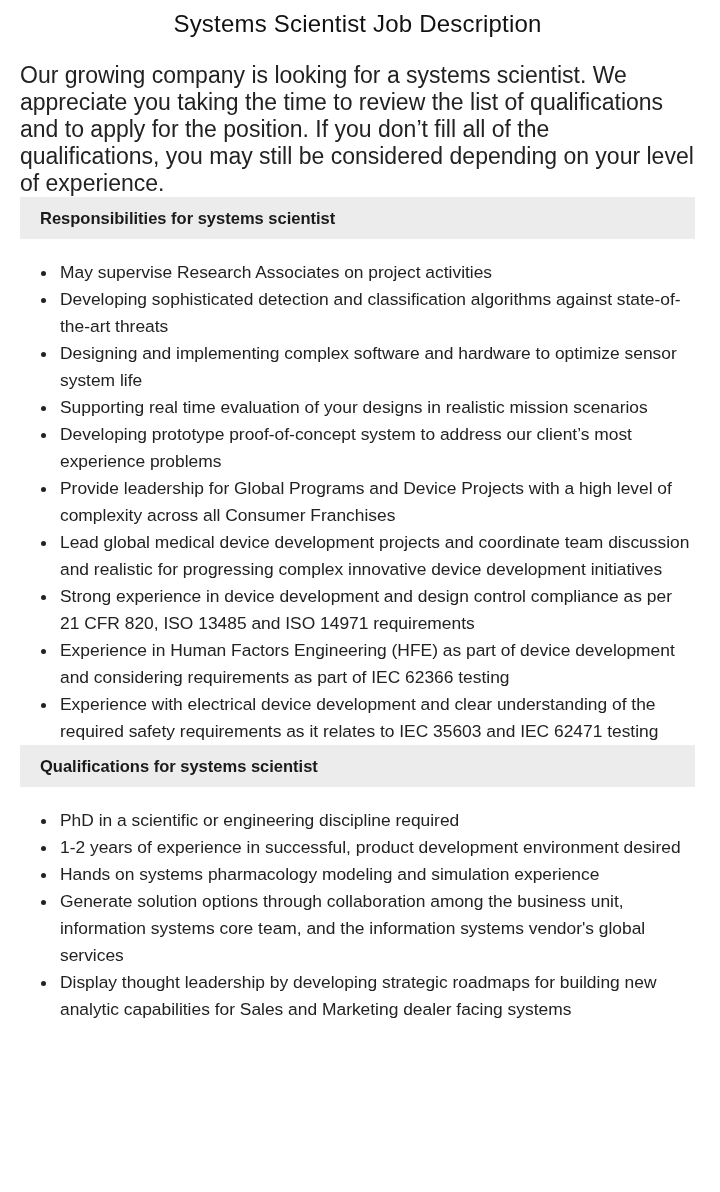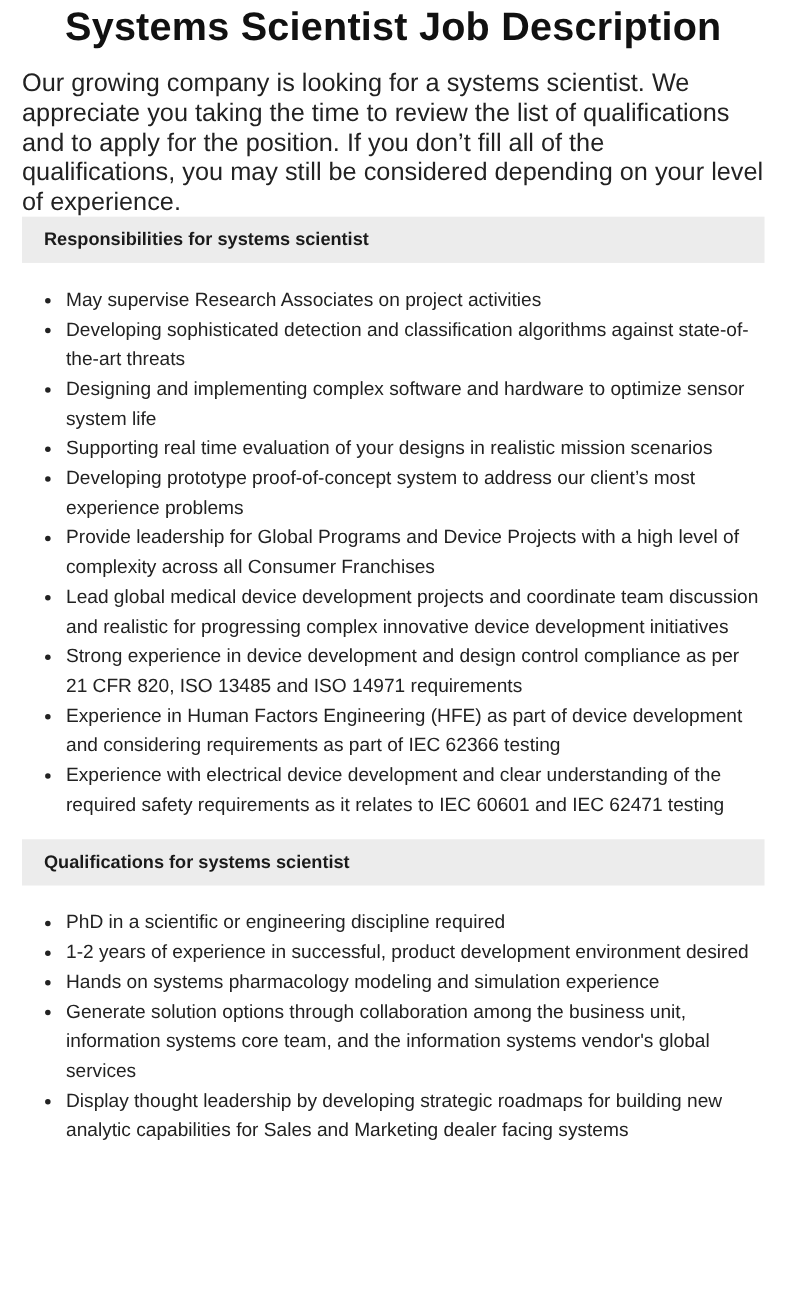--- a/index.html
+++ b/index.html
@@ -10,22 +10,22 @@
       font-family: "Liberation Sans", "DejaVu Sans", sans-serif;
       color: #1a1a1a;
     }
     .page { padding: 0 25px 0 20px; box-sizing: border-box; width: 720px; }
     h1 {
       margin: 0;
       padding-top: 2px;
       height: 44px;
       line-height: 44px;
       text-align: center;
-      font-size: 36px;
-      font-weight: bold;
+      font-size: 24px;
+      font-weight: normal;
       color: #111;
       letter-spacing: 0.2px;
     }
     .intro {
       margin: 16px 0 0 0;
       font-size: 23px;
       line-height: 27px;
       color: #222;
     }
     .section-header {
@@ -50,41 +50,41 @@
     }
     li .bullet {
       position: absolute;
       left: -19px;
       top: 12px;
       width: 5px;
       height: 5px;
       border-radius: 50%;
       background: #222;
     }
-    .resp-list { margin-bottom: 18px; }
+    .resp-list { }
   </style>
 </head>
 <body>
 
 <div class="page">
   <h1>Systems Scientist Job Description</h1>
   <p class="intro">Our growing company is looking for a systems scientist. We appreciate you taking the time to review the list of qualifications and to apply for the position. If you don’t fill all of the qualifications, you may still be considered depending on your level of experience.</p>
 
   <div class="section-header">Responsibilities for systems scientist</div>
   <ul class="resp-list">
     <li><span class="bullet"></span><span>May supervise Research Associates on project activities</span></li>
     <li><span class="bullet"></span><span>Developing sophisticated detection and classification algorithms against state-of-the-art threats</span></li>
     <li><span class="bullet"></span><span>Designing and implementing complex software and hardware to optimize sensor system life</span></li>
     <li><span class="bullet"></span><span>Supporting real time evaluation of your designs in realistic mission scenarios</span></li>
     <li><span class="bullet"></span><span>Developing prototype proof-of-concept system to address our client’s most experience problems</span></li>
     <li><span class="bullet"></span><span>Provide leadership for Global Programs and Device Projects with a high level of complexity across all Consumer Franchises</span></li>
     <li><span class="bullet"></span><span>Lead global medical device development projects and coordinate team discussion and realistic for progressing complex innovative device development initiatives</span></li>
     <li><span class="bullet"></span><span>Strong experience in device development and design control compliance as per 21 CFR 820, ISO 13485 and ISO 14971 requirements</span></li>
     <li><span class="bullet"></span><span>Experience in Human Factors Engineering (HFE) as part of device development and considering requirements as part of IEC 62366 testing</span></li>
-    <li><span class="bullet"></span><span>Experience with electrical device development and clear understanding of the required safety requirements as it relates to IEC 60601 and IEC 62471 testing</span></li>
+    <li><span class="bullet"></span><span>Experience with electrical device development and clear understanding of the required safety requirements as it relates to IEC 35603 and IEC 62471 testing</span></li>
   </ul>
 
   <div class="section-header">Qualifications for systems scientist</div>
   <ul class="qual-list">
     <li><span class="bullet"></span><span>PhD in a scientific or engineering discipline required</span></li>
     <li><span class="bullet"></span><span>1-2 years of experience in successful, product development environment desired</span></li>
     <li><span class="bullet"></span><span>Hands on systems pharmacology modeling and simulation experience</span></li>
     <li><span class="bullet"></span><span>Generate solution options through collaboration among the business unit, information systems core team, and the information systems vendor's global services</span></li>
     <li><span class="bullet"></span><span>Display thought leadership by developing strategic roadmaps for building new analytic capabilities for Sales and Marketing dealer facing systems</span></li>
   </ul>

